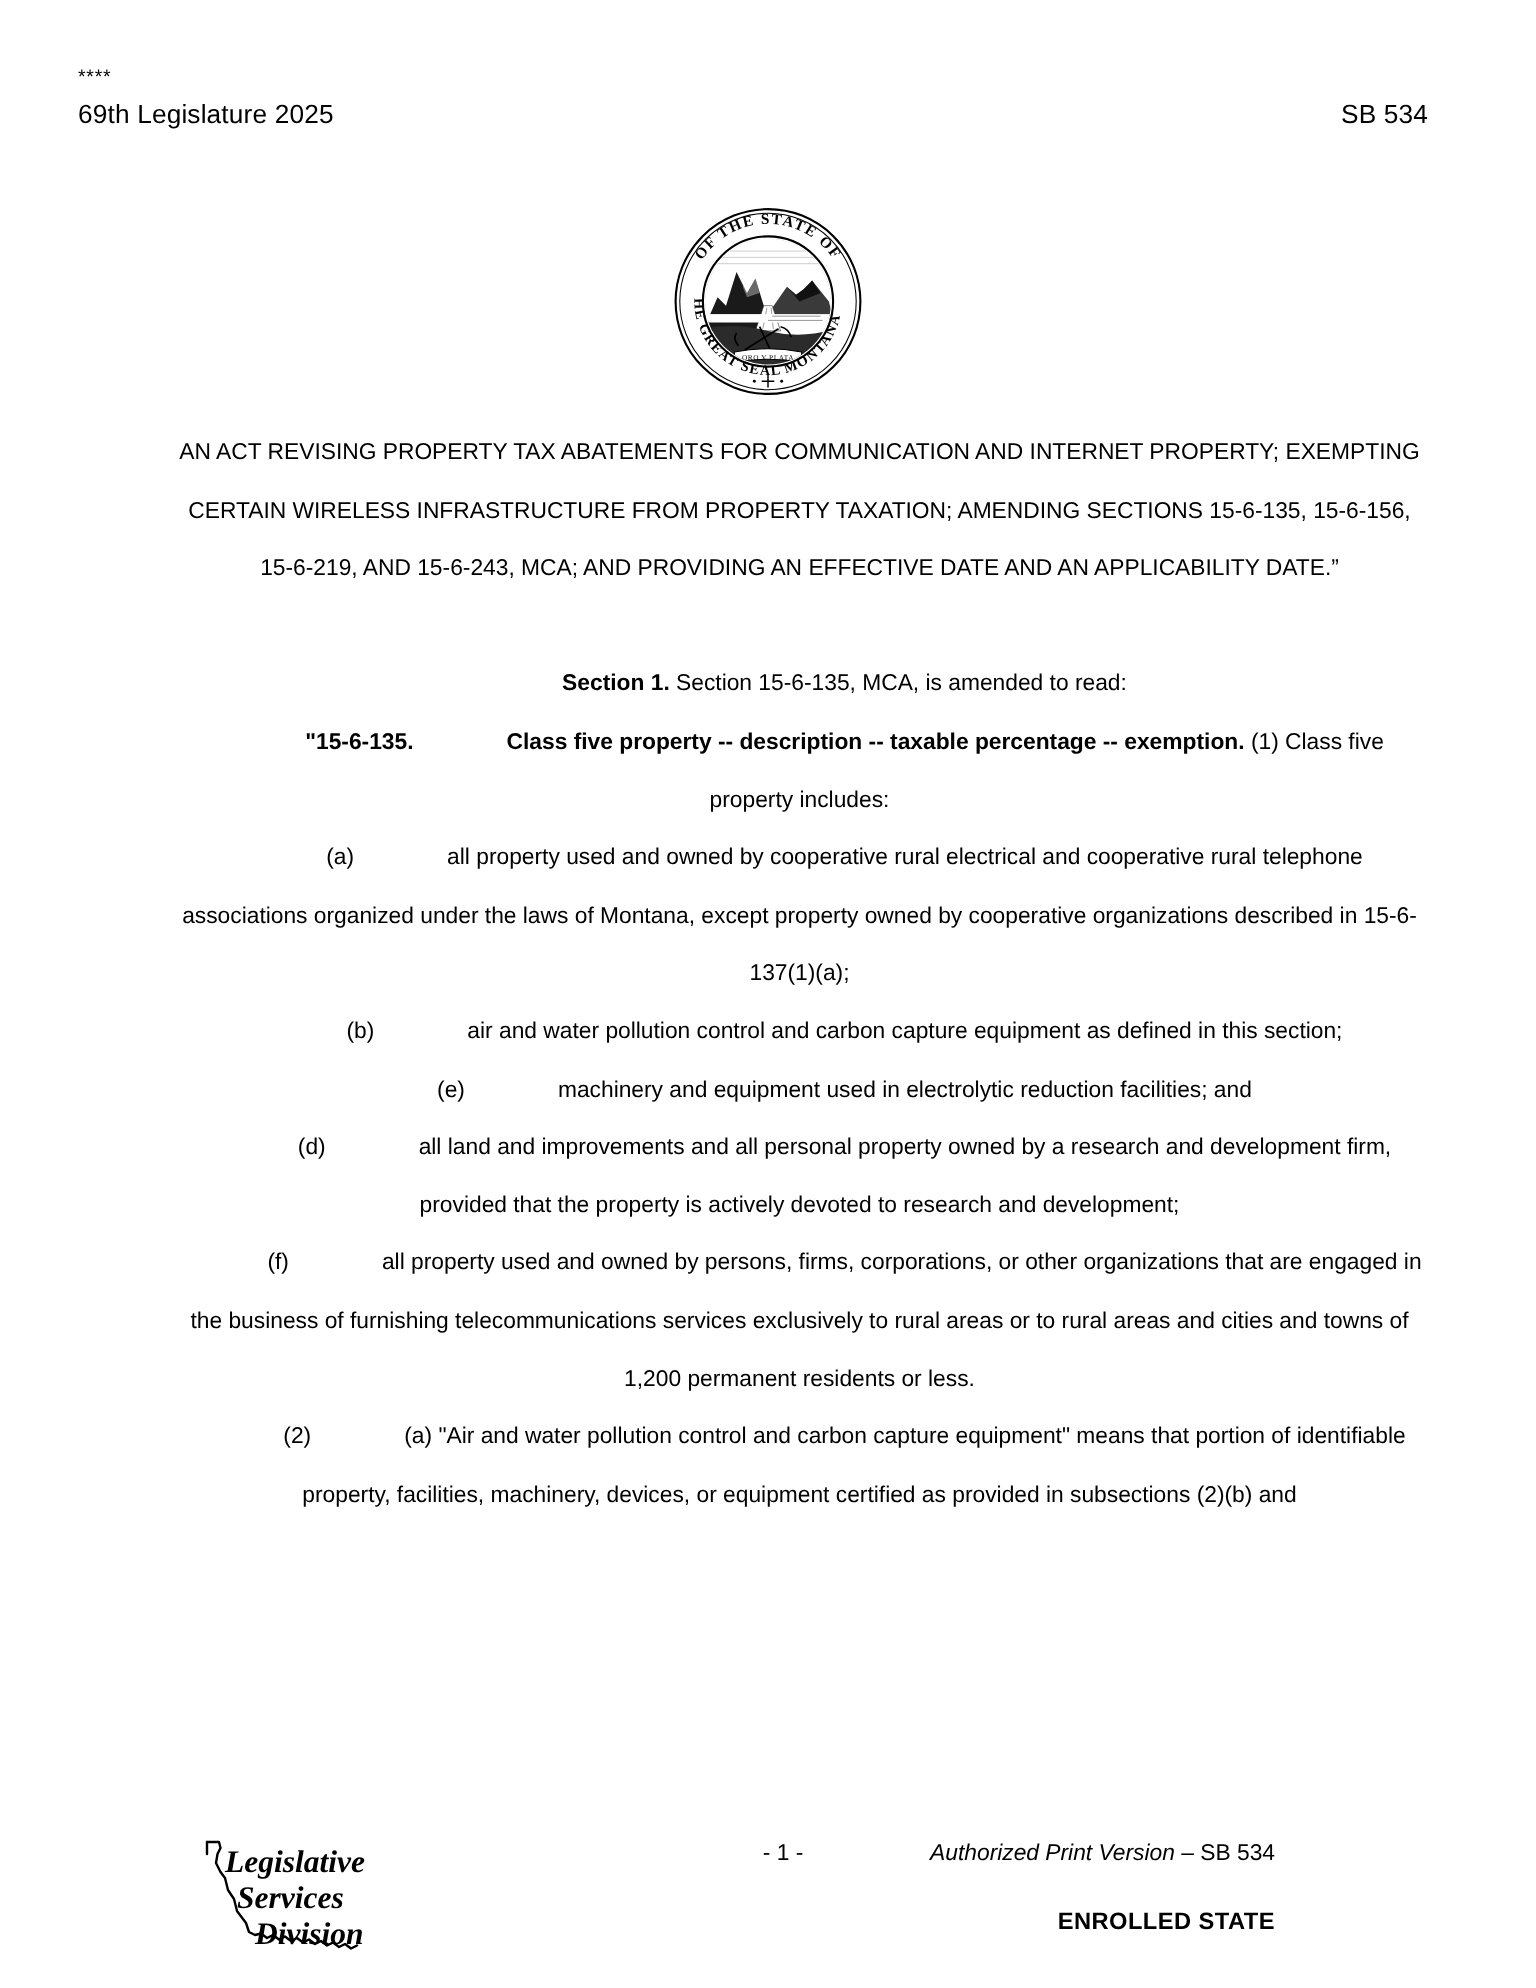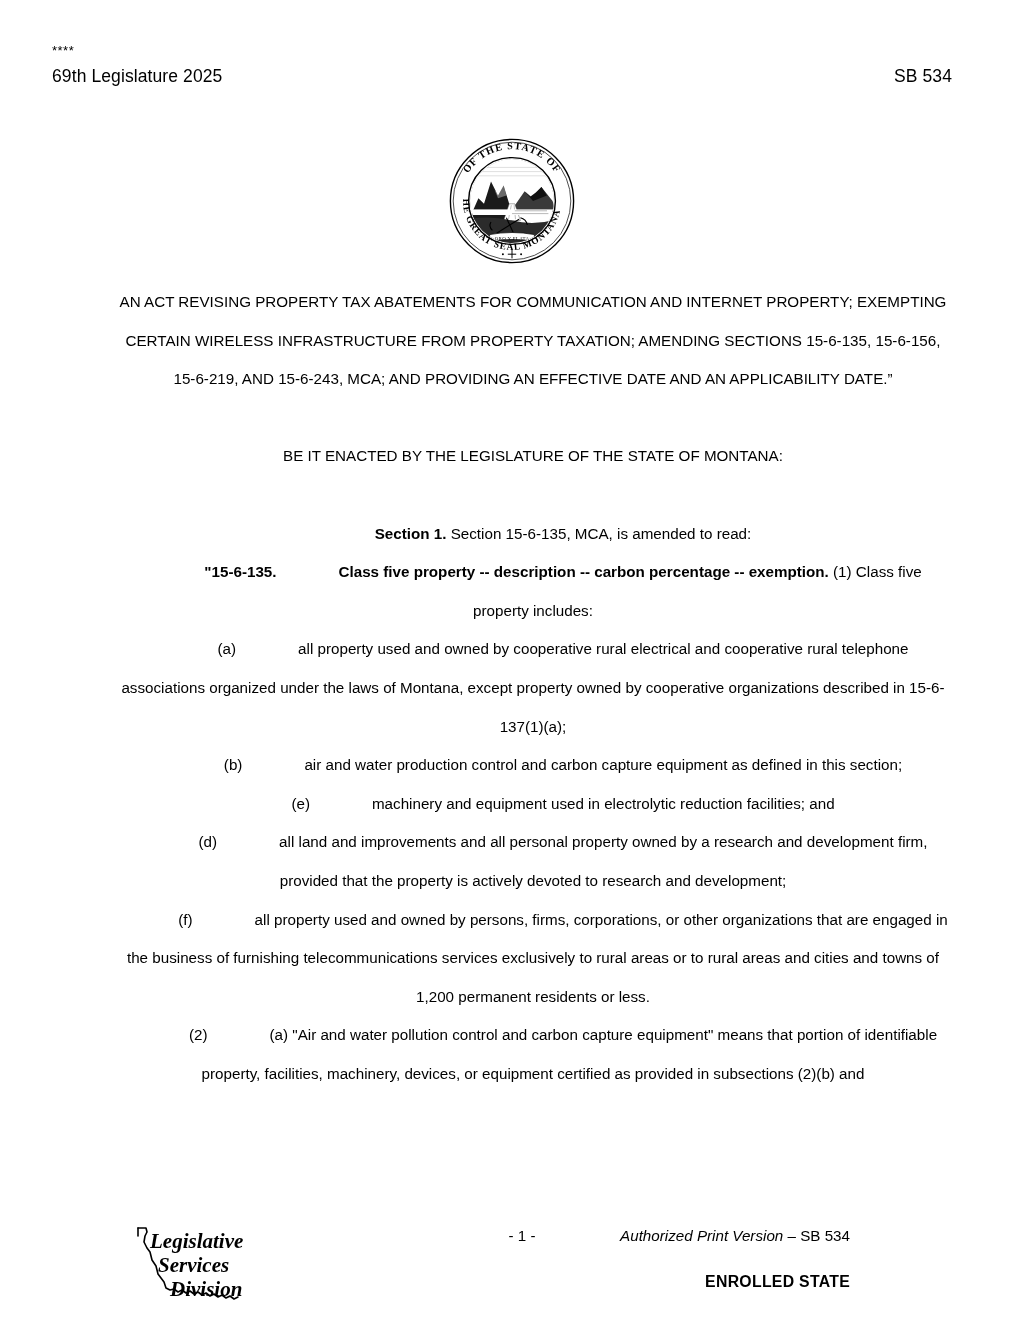--- a/index.html
+++ b/index.html
@@ -215,29 +215,28 @@
         <circle cx="87" cy="176" r="1.4" fill="#000" stroke="none"></circle>
         <circle cx="113" cy="176" r="1.4" fill="#000" stroke="none"></circle>
       </g>
     </svg>
   </div>
 
   <div id="doc-body">
 
     <p class="p gap-after">AN ACT REVISING PROPERTY TAX ABATEMENTS FOR COMMUNICATION AND INTERNET PROPERTY; EXEMPTING CERTAIN WIRELESS INFRASTRUCTURE FROM PROPERTY TAXATION; AMENDING SECTIONS 15-6-135, 15-6-156, 15-6-219, AND 15-6-243, MCA; AND PROVIDING AN EFFECTIVE DATE AND AN APPLICABILITY DATE.”</p>
 
-    <p class="p gap-after">BE IT ENACTED BY THE LEGISLATURE OF THE STATE OF MONTANA:</p>
 
     <p class="p ind-first"><span class="b">Section 1.</span><span> Section 15-6-135, MCA, is amended to read:</span></p>
 
-    <p class="p"><span class="tab-lead"></span><span class="b">"15-6-135.</span><span class="tab-mid"></span><span class="b">Class five property -- description -- carbon percentage -- exemption.</span><span> (1) Class five property includes:</span></p>
+    <p class="p"><span class="tab-lead"></span><span class="b">"15-6-135.</span><span class="tab-mid"></span><span class="b">Class five property -- description -- taxable percentage -- exemption.</span><span> (1) Class five property includes:</span></p>
 
     <p class="p"><span class="tab-lead"></span><span>(a)</span><span class="tab-mid"></span><span>all property used and owned by cooperative rural electrical and cooperative rural telephone associations organized under the laws of Montana, except property owned by cooperative organizations described in 15-6-137(1)(a);</span></p>
 
-    <p class="p"><span class="tab-lead"></span><span>(b)</span><span class="tab-mid"></span><span>air and water production control and carbon capture equipment as defined in this section;</span></p>
+    <p class="p"><span class="tab-lead"></span><span>(b)</span><span class="tab-mid"></span><span>air and water pollution control and carbon capture equipment as defined in this section;</span></p>
 
 
     <p class="p"><span class="tab-lead"></span><span>(e)</span><span class="tab-mid"></span><span>machinery and equipment used in electrolytic reduction facilities; and</span></p>
 
     <p class="p"><span class="tab-lead"></span><span>(d)</span><span class="tab-mid"></span><span>all land and improvements and all personal property owned by a research and development firm, provided that the property is actively devoted to research and development;</span></p>
 
     <p class="p"><span class="tab-lead"></span><span>(f)</span><span class="tab-mid"></span><span>all property used and owned by persons, firms, corporations, or other organizations that are engaged in the business of furnishing telecommunications services exclusively to rural areas or to rural areas and cities and towns of 1,200 permanent residents or less.</span></p>
 
     <p class="p"><span class="tab-lead"></span><span>(2)</span><span class="tab-mid"></span><span>(a) "Air and water pollution control and carbon capture equipment" means that portion of identifiable property, facilities, machinery, devices, or equipment certified as provided in subsections (2)(b) and</span></p>
 

